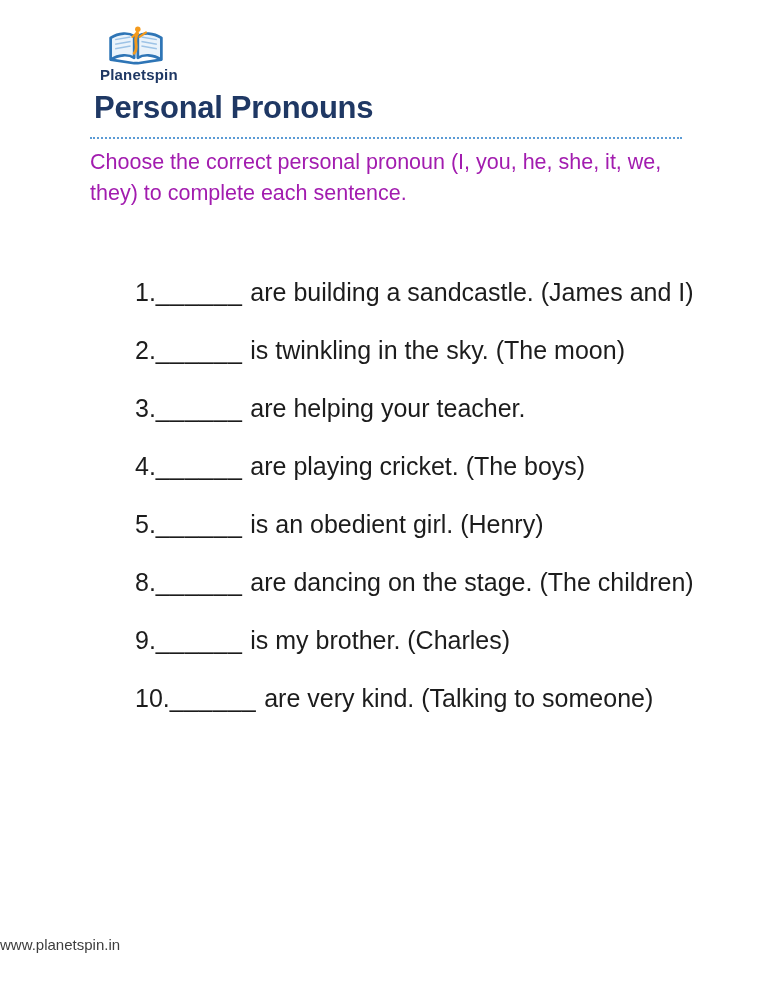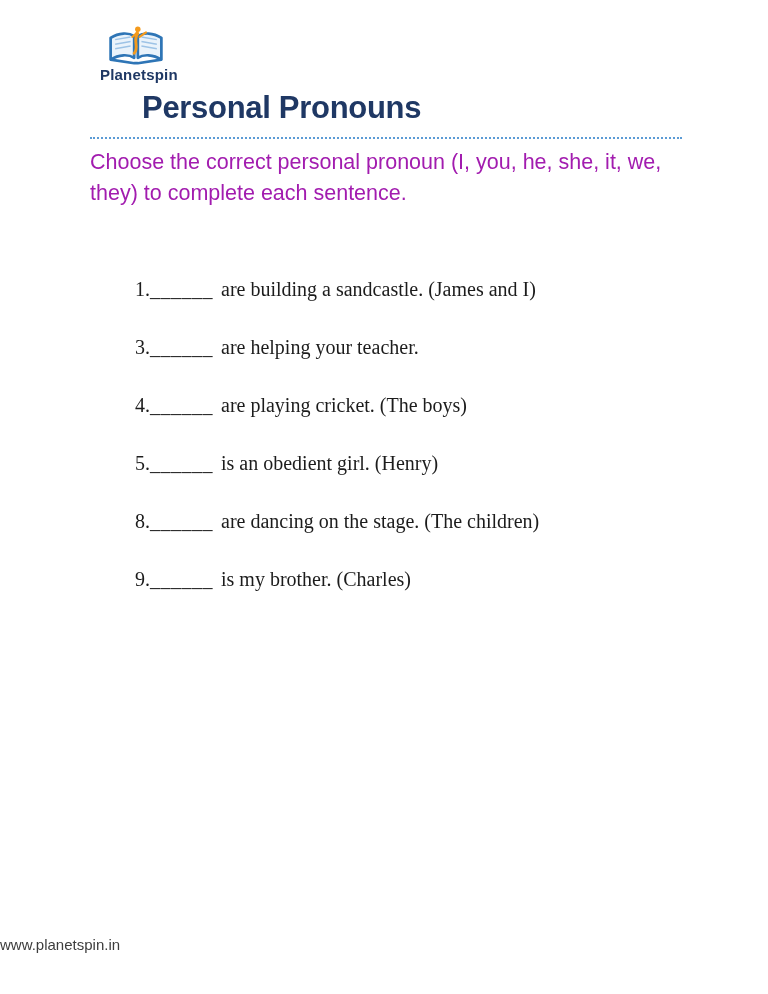--- a/index.html
+++ b/index.html
@@ -38,21 +38,20 @@
 
   
   .title {
     position: absolute;
     left: 94px;
     top: 90px;
     font-size: 31px;
     font-weight: 700;
     color: #1f3864;
     letter-spacing: -0.3px;
-    margin-left: 48px;
   }
   .divider {
     position: absolute;
     left: 90px;
     top: 137px;
     width: 592px;
     border-bottom: 2px dotted #5b9bd5;
   }
 
   
@@ -68,24 +67,23 @@
 
   
   .questions {
     position: absolute;
     left: 135px;
     top: 278px;
     width: 560px;
   }
   .question {
     height: 58px;
-    font-size: 20px;
+    font-size: 25px;
     color: #1c1c1c;
     white-space: nowrap;
-    font-family: Liberation Serif, serif;
   }
   .q-blank { margin-right: 8px; letter-spacing: 0.5px; }
   .question:nth-child(10) .q-num { margin-right: 16px; }
 
   
   .footer {
     position: absolute;
     left: 0;
     right: 0;
     top: 936px;
@@ -121,31 +119,37 @@
   <h1 class="title">Personal Pronouns</h1>
   <div class="divider"></div>
 
   <p class="instructions">Choose the correct personal pronoun (I, you, he, she, it, we, they) to complete each sentence.</p>
 
   <div class="questions">
     <div class="question">
       <span class="q-num">1.</span><span class="q-blank">______</span><span class="q-text">are building a sandcastle. (James and I)</span>
     </div>
     <div class="question">
+      <span class="q-num">2.</span><span class="q-blank">______</span><span class="q-text">is twinkling in the sky. (The moon)</span>
+    </div>
+    <div class="question">
       <span class="q-num">3.</span><span class="q-blank">______</span><span class="q-text">are helping your teacher.</span>
     </div>
     <div class="question">
       <span class="q-num">4.</span><span class="q-blank">______</span><span class="q-text">are playing cricket. (The boys)</span>
     </div>
     <div class="question">
       <span class="q-num">5.</span><span class="q-blank">______</span><span class="q-text">is an obedient girl. (Henry)</span>
     </div>
     <div class="question">
       <span class="q-num">8.</span><span class="q-blank">______</span><span class="q-text">are dancing on the stage. (The children)</span>
     </div>
     <div class="question">
       <span class="q-num">9.</span><span class="q-blank">______</span><span class="q-text">is my brother. (Charles)</span>
     </div>
+    <div class="question">
+      <span class="q-num">10.</span><span class="q-blank">______</span><span class="q-text">are very kind. (Talking to someone)</span>
+    </div>
   </div>
 
   <div class="footer">www.planetspin.in</div>
 
 </div>
 
 </body></html>

